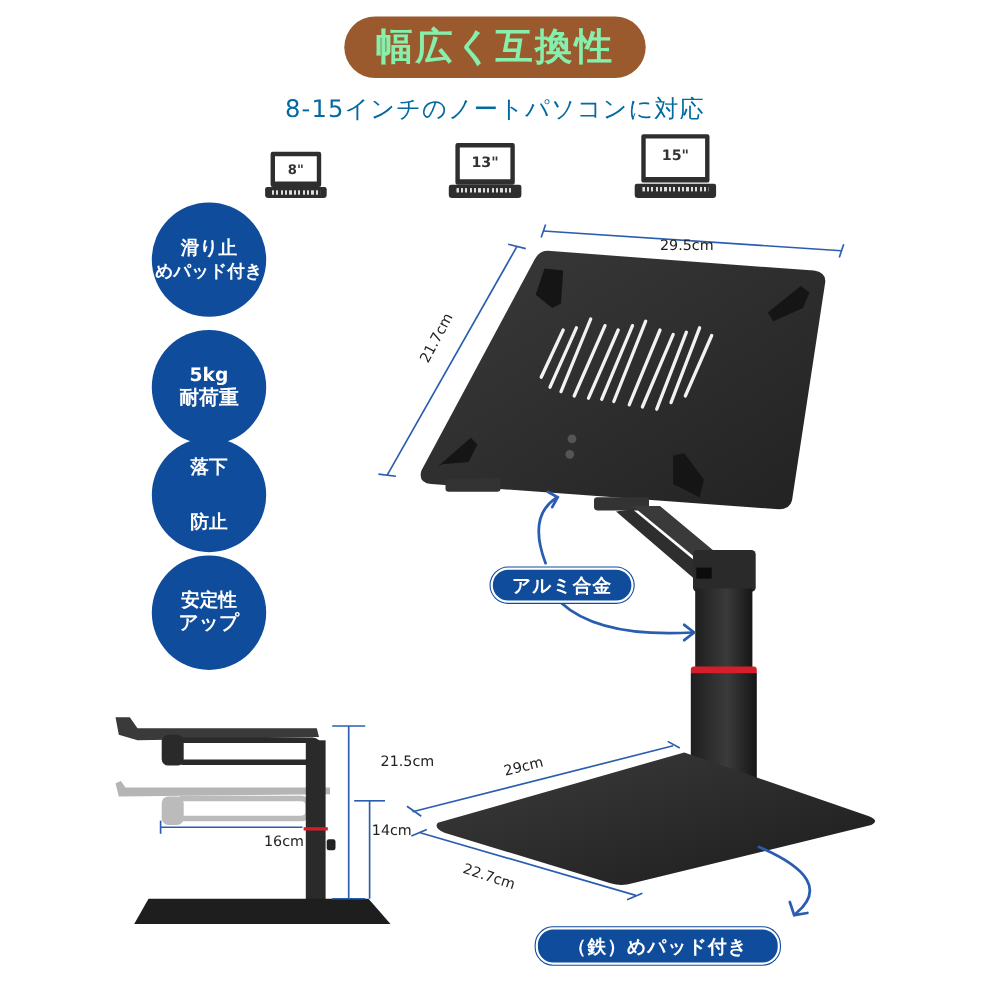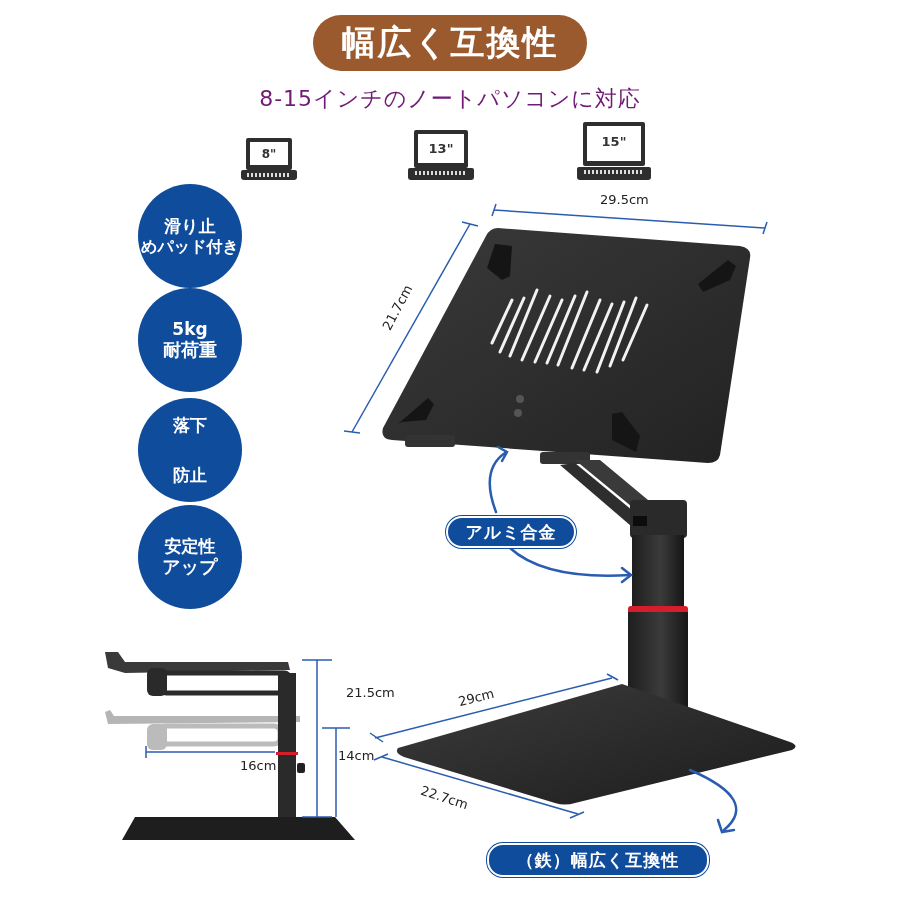--- a/index.html
+++ b/index.html
@@ -2,26 +2,26 @@
 <html><head>
 <meta charset="utf-8">
 <style>
   * { box-sizing: border-box; margin: 0; padding: 0; }
   html, body { width: 900px; height: 900px; background: #ffffff; overflow: hidden; }
   body { position: relative; font-family: "DejaVu Sans", sans-serif; color: #333; }
 
   .title-pill {
     position: absolute; left: 313px; top: 15px; width: 274px; height: 56px;
     background: #9a5a2e; border-radius: 28px;
-    color: #ffffff; font-size: 34px; font-weight: bold; letter-spacing: 2px;
+    color: #86efac; font-size: 34px; font-weight: bold; letter-spacing: 2px;
     display: flex; align-items: center; justify-content: center; font-family: Liberation Mono, monospace;
   }
   .subtitle {
     position: absolute; left: 0; width: 900px; top: 84px; text-align: center;
-    font-size: 22px; color: #701a75; letter-spacing: 1px;
+    font-size: 22px; color: #0369a1; letter-spacing: 1px;
   }
 
   .laptop { position: absolute; }
   .laptop .screen {
     position: absolute; left: 0; right: 0; top: 0;
     border: 4px solid #2e2e2e; border-bottom-width: 5px; border-radius: 2px; background: #fff;
     display: flex; align-items: center; justify-content: center;
     font-weight: bold; color: #333; font-family: "DejaVu Sans", sans-serif;
   }
   .laptop .base {
@@ -72,21 +72,21 @@
   <div class="screen" style="height:44px;left:6px;right:6px;font-size:13px;align-items:flex-start;padding-top:8px;">15"</div>
   <div class="base" style="left:0;right:0;height:13px;">
       <div class="keys"></div>
     </div>
 </div>
 
 <div class="badge" style="top:184px;">
   <span class="l1">滑り止</span>
   <span class="l2" style="font-size:16px;">めパッド付き</span>
 </div>
-<div class="badge" style="top:288px;">
+<div class="badge" style="top:300px;">
   <span class="l1">5kg</span>
   <span class="l2">耐荷重</span>
 </div>
 <div class="badge" style="top:398px;gap:30px;">
   <span class="l1">落下</span>
   <span class="l1">防止</span>
 </div>
 <div class="badge" style="top:505px;">
   <span class="l1">安定性</span>
   <span class="l2">アップ</span>
@@ -197,22 +197,22 @@
       <line x1="302" y1="660" x2="332" y2="660"></line>
       <line x1="302" y1="817" x2="332" y2="817"></line>
       <line x1="336" y1="728" x2="336" y2="817"></line>
       <line x1="322" y1="728" x2="350" y2="728"></line>
       <line x1="146" y1="752" x2="275" y2="752"></line>
       <line x1="146" y1="746" x2="146" y2="758"></line>
     </g>
   </g>
 </svg>
 
-<div class="dim" style="left:600px;top:192px;">29.5cm</div>
+<div class="dim" style="left:600px;top:216px;">29.5cm</div>
 <div class="dim" style="left:373px;top:300px;transform:rotate(-62deg);">21.7cm</div>
 <div class="dim" style="left:458px;top:690px;transform:rotate(-14deg);">29cm</div>
 <div class="dim" style="left:420px;top:790px;transform:rotate(18deg);">22.7cm</div>
 <div class="dim" style="left:318px;top:685px;margin-left:28px;">21.5cm</div>
 <div class="dim" style="left:338px;top:748px;">14cm</div>
 <div class="dim" style="left:196px;top:758px;margin-left:44px;">16cm</div>
 
 <div class="callout" style="left:446px;top:516px;width:130px;height:32px;font-size:17px;">アルミ合金</div>
-<div class="callout" style="left:487px;top:843px;width:222px;height:34px;font-size:17px;">（鉄）幅広く互換性</div>
+<div class="callout" style="left:487px;top:843px;width:222px;height:34px;font-size:17px;">（鉄）めパッド付き</div>
 
 </body></html>

